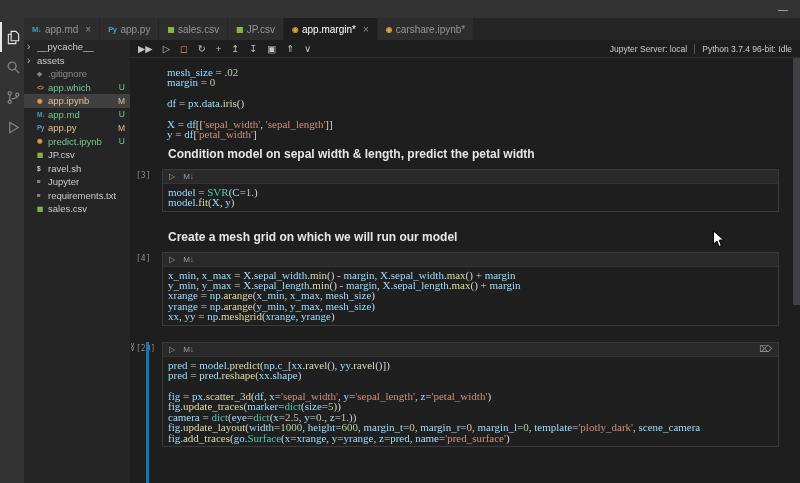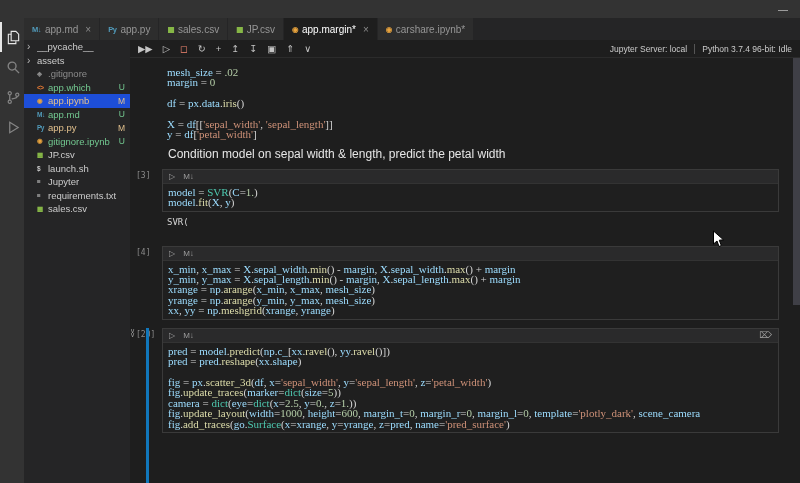--- a/index.html
+++ b/index.html
@@ -23,21 +23,21 @@
   .tab{display:flex;align-items:center;gap:4px;padding:0 8px;background:#2d2d2d;color:#969696;
        font-size:10px;border-right:1px solid #252526;white-space:nowrap}
   .tab.active{background:#1e1e1e;color:#fff}
   .tab-icon{font-size:7.5px;font-weight:bold;letter-spacing:-.5px}
   .tab-close{margin-left:3px;color:#8a8a8a;font-size:10px}
   
   .sidebar{position:absolute;left:24px;top:40px;width:106px;bottom:0;background:#252526;
            font-size:9.5px;overflow:hidden;z-index:3}
   .sb-header{height:17px;line-height:17px;padding-left:8px;font-size:8.5px;color:#b3b3b3;letter-spacing:.3px}
   .file-row{display:flex;align-items:center;height:13.5px;padding-left:13px;color:#ccc;position:relative;cursor:default}
-  .file-row.selected{background:#1d4ed8}
+  .file-row.selected{background:#404040}
   .chevron{position:absolute;left:3px;top:0;color:#bbb;font-size:10px;line-height:13px}
   .file-icon{width:11px;flex:none;font-size:6.5px;font-weight:bold;letter-spacing:-.5px}
   .file-label{overflow:hidden;white-space:nowrap;flex:1}
   .badge{padding-right:5px;font-size:8.5px}
   
   .editor{position:absolute;left:130px;top:40px;right:0;bottom:0;background:#1e1e1e;overflow:hidden}
   .nb-toolbar{position:absolute;left:0;top:0;right:0;height:18px;display:flex;align-items:center;
               padding:0 8px;border-bottom:1px solid #2b2b2b;background:#1e1e1e;z-index:3;box-sizing:border-box}
   .nb-icons{display:flex;gap:10px;align-items:center;color:#c5c5c5;font-size:9.5px}
   .nb-status{margin-left:auto;display:flex;font-size:8.5px;color:#ccc}
@@ -48,21 +48,21 @@
   .cell-stack{flex:1;min-width:0}
   .cell-main{position:relative;border:1px solid #3a3a3a;background:#1f1f1f}
   .cell-row.bare .cell-main{border:none;background:transparent}
   .cell-toolbar{height:13px;background:#2a2a2b;display:flex;align-items:center;gap:8px;
                 padding:0 6px;font-size:8px;color:#9d9d9d;border-bottom:1px solid #333}
   .ct-trash{margin-left:auto;font-size:9px}
   .code-area{padding:3px 5px;font-family:Liberation Serif, serif;font-size:11px;
              line-height:10.4px;white-space:pre;overflow:hidden}
   .code-line{min-height:10.4px}
   .cell-output{padding:5px 5px 1px;font-family:"DejaVu Sans Mono",monospace;font-size:9px;color:#d4d4d4}
-  .md-cell{margin-left:38px;color:#e6e6e6;font-weight:normal;cursor:default}
+  .md-cell{margin-left:38px;color:#e6e6e6;font-weight:bold;cursor:default}
   .md-cell.lvl3{font-size:12px;line-height:14px}
   .md-cell.lvl2{font-size:17.5px;line-height:20px}
   #nb-cells > div:nth-child(2){margin-top:4px;margin-bottom:8px}
   #nb-cells > div:nth-child(3){margin-bottom:6px}
   #nb-cells > div:nth-child(4){margin-top:18px;margin-bottom:8px}
   #nb-cells > div:nth-child(6){margin-top:16px;margin-bottom:8px}
   .active-bar{position:absolute;left:-17px;top:-1px;width:3px;height:330px;background:#1177bb}
   .expand-icons{position:absolute;left:-33px;top:0;color:#9a9a9a;font-size:7px;line-height:4.5px;text-align:center}
   
   .tk-pl{color:#d4d4d4}.tk-v{color:#9cdcfe}.tk-n{color:#b5cea8}
@@ -168,30 +168,30 @@
         <span class="file-label" style="color: rgb(115, 201, 145);">app.md</span>
         <span class="badge" style="color: rgb(115, 201, 145);">U</span>
       </div>
       <div class="file-row">
         <span class="file-icon" style="color: rgb(81, 154, 186);">Py</span>
         <span class="file-label" style="color: rgb(226, 192, 141);">app.py</span>
         <span class="badge" style="color: rgb(226, 192, 141);">M</span>
       </div>
       <div class="file-row">
         <span class="file-icon" style="color: rgb(232, 163, 61);">◉</span>
-        <span class="file-label" style="color: rgb(115, 201, 145);">gitignore.ipynb</span>
+        <span class="file-label" style="color: rgb(115, 201, 145);">predict.ipynb</span>
         <span class="badge" style="color: rgb(115, 201, 145);">U</span>
       </div>
       <div class="file-row">
         <span class="file-icon" style="color: rgb(141, 193, 73);">▦</span>
         <span class="file-label">JP.csv</span>
       </div>
       <div class="file-row">
         <span class="file-icon" style="color: rgb(204, 204, 204);">$</span>
-        <span class="file-label">launch.sh</span>
+        <span class="file-label">ravel.sh</span>
       </div>
       <div class="file-row">
         <span class="file-icon" style="color: rgb(204, 204, 204);">≡</span>
         <span class="file-label">Jupyter</span>
       </div>
       <div class="file-row">
         <span class="file-icon" style="color: rgb(204, 204, 204);">≡</span>
         <span class="file-label">requirements.txt</span>
       </div>
       <div class="file-row">
@@ -233,23 +233,23 @@
       <div class="cell-row">
         <div class="exec">[3]</div>
         <div class="cell-stack">
           <div class="cell-main">
             <div class="cell-toolbar">
               <span class="ct-run">▷</span>
               <span class="ct-md">M↓</span>
             </div>
             <div class="code-area"><div class="code-line"><span class="tk-v">model</span><span class="tk-pl"> = </span><span class="tk-c">SVR</span><span class="tk-pl">(</span><span class="tk-v">C</span><span class="tk-pl">=</span><span class="tk-n">1.</span><span class="tk-pl">)</span></div><div class="code-line"><span class="tk-v">model</span><span class="tk-pl">.</span><span class="tk-f">fit</span><span class="tk-pl">(</span><span class="tk-v">X</span><span class="tk-pl">, </span><span class="tk-v">y</span><span class="tk-pl">)</span></div></div>
           </div>
-          <div class="cell-output">SVR(</div>
-        </div>
-      </div>
+        </div>
+      </div>
+      <div class="md-cell lvl3">Create a mesh grid on which we will run our model</div>
       <div class="cell-row">
         <div class="exec">[4]</div>
         <div class="cell-stack">
           <div class="cell-main">
             <div class="cell-toolbar">
               <span class="ct-run">▷</span>
               <span class="ct-md">M↓</span>
             </div>
             <div class="code-area"><div class="code-line"><span class="tk-v">x_min</span><span class="tk-pl">, </span><span class="tk-v">x_max</span><span class="tk-pl"> = </span><span class="tk-v">X</span><span class="tk-pl">.</span><span class="tk-v">sepal_width</span><span class="tk-pl">.</span><span class="tk-f">min</span><span class="tk-pl">() - </span><span class="tk-v">margin</span><span class="tk-pl">, </span><span class="tk-v">X</span><span class="tk-pl">.</span><span class="tk-v">sepal_width</span><span class="tk-pl">.</span><span class="tk-f">max</span><span class="tk-pl">() + </span><span class="tk-v">margin</span></div><div class="code-line"><span class="tk-v">y_min</span><span class="tk-pl">, </span><span class="tk-v">y_max</span><span class="tk-pl"> = </span><span class="tk-v">X</span><span class="tk-pl">.</span><span class="tk-v">sepal_length</span><span class="tk-pl">.</span><span class="tk-f">min</span><span class="tk-pl">() - </span><span class="tk-v">margin</span><span class="tk-pl">, </span><span class="tk-v">X</span><span class="tk-pl">.</span><span class="tk-v">sepal_length</span><span class="tk-pl">.</span><span class="tk-f">max</span><span class="tk-pl">() + </span><span class="tk-v">margin</span></div><div class="code-line"><span class="tk-v">xrange</span><span class="tk-pl"> = </span><span class="tk-v">np</span><span class="tk-pl">.</span><span class="tk-f">arange</span><span class="tk-pl">(</span><span class="tk-v">x_min</span><span class="tk-pl">, </span><span class="tk-v">x_max</span><span class="tk-pl">, </span><span class="tk-v">mesh_size</span><span class="tk-pl">)</span></div><div class="code-line"><span class="tk-v">yrange</span><span class="tk-pl"> = </span><span class="tk-v">np</span><span class="tk-pl">.</span><span class="tk-f">arange</span><span class="tk-pl">(</span><span class="tk-v">y_min</span><span class="tk-pl">, </span><span class="tk-v">y_max</span><span class="tk-pl">, </span><span class="tk-v">mesh_size</span><span class="tk-pl">)</span></div><div class="code-line"><span class="tk-v">xx</span><span class="tk-pl">, </span><span class="tk-v">yy</span><span class="tk-pl"> = </span><span class="tk-v">np</span><span class="tk-pl">.</span><span class="tk-f">meshgrid</span><span class="tk-pl">(</span><span class="tk-v">xrange</span><span class="tk-pl">, </span><span class="tk-v">yrange</span><span class="tk-pl">)</span></div></div>
           </div>

